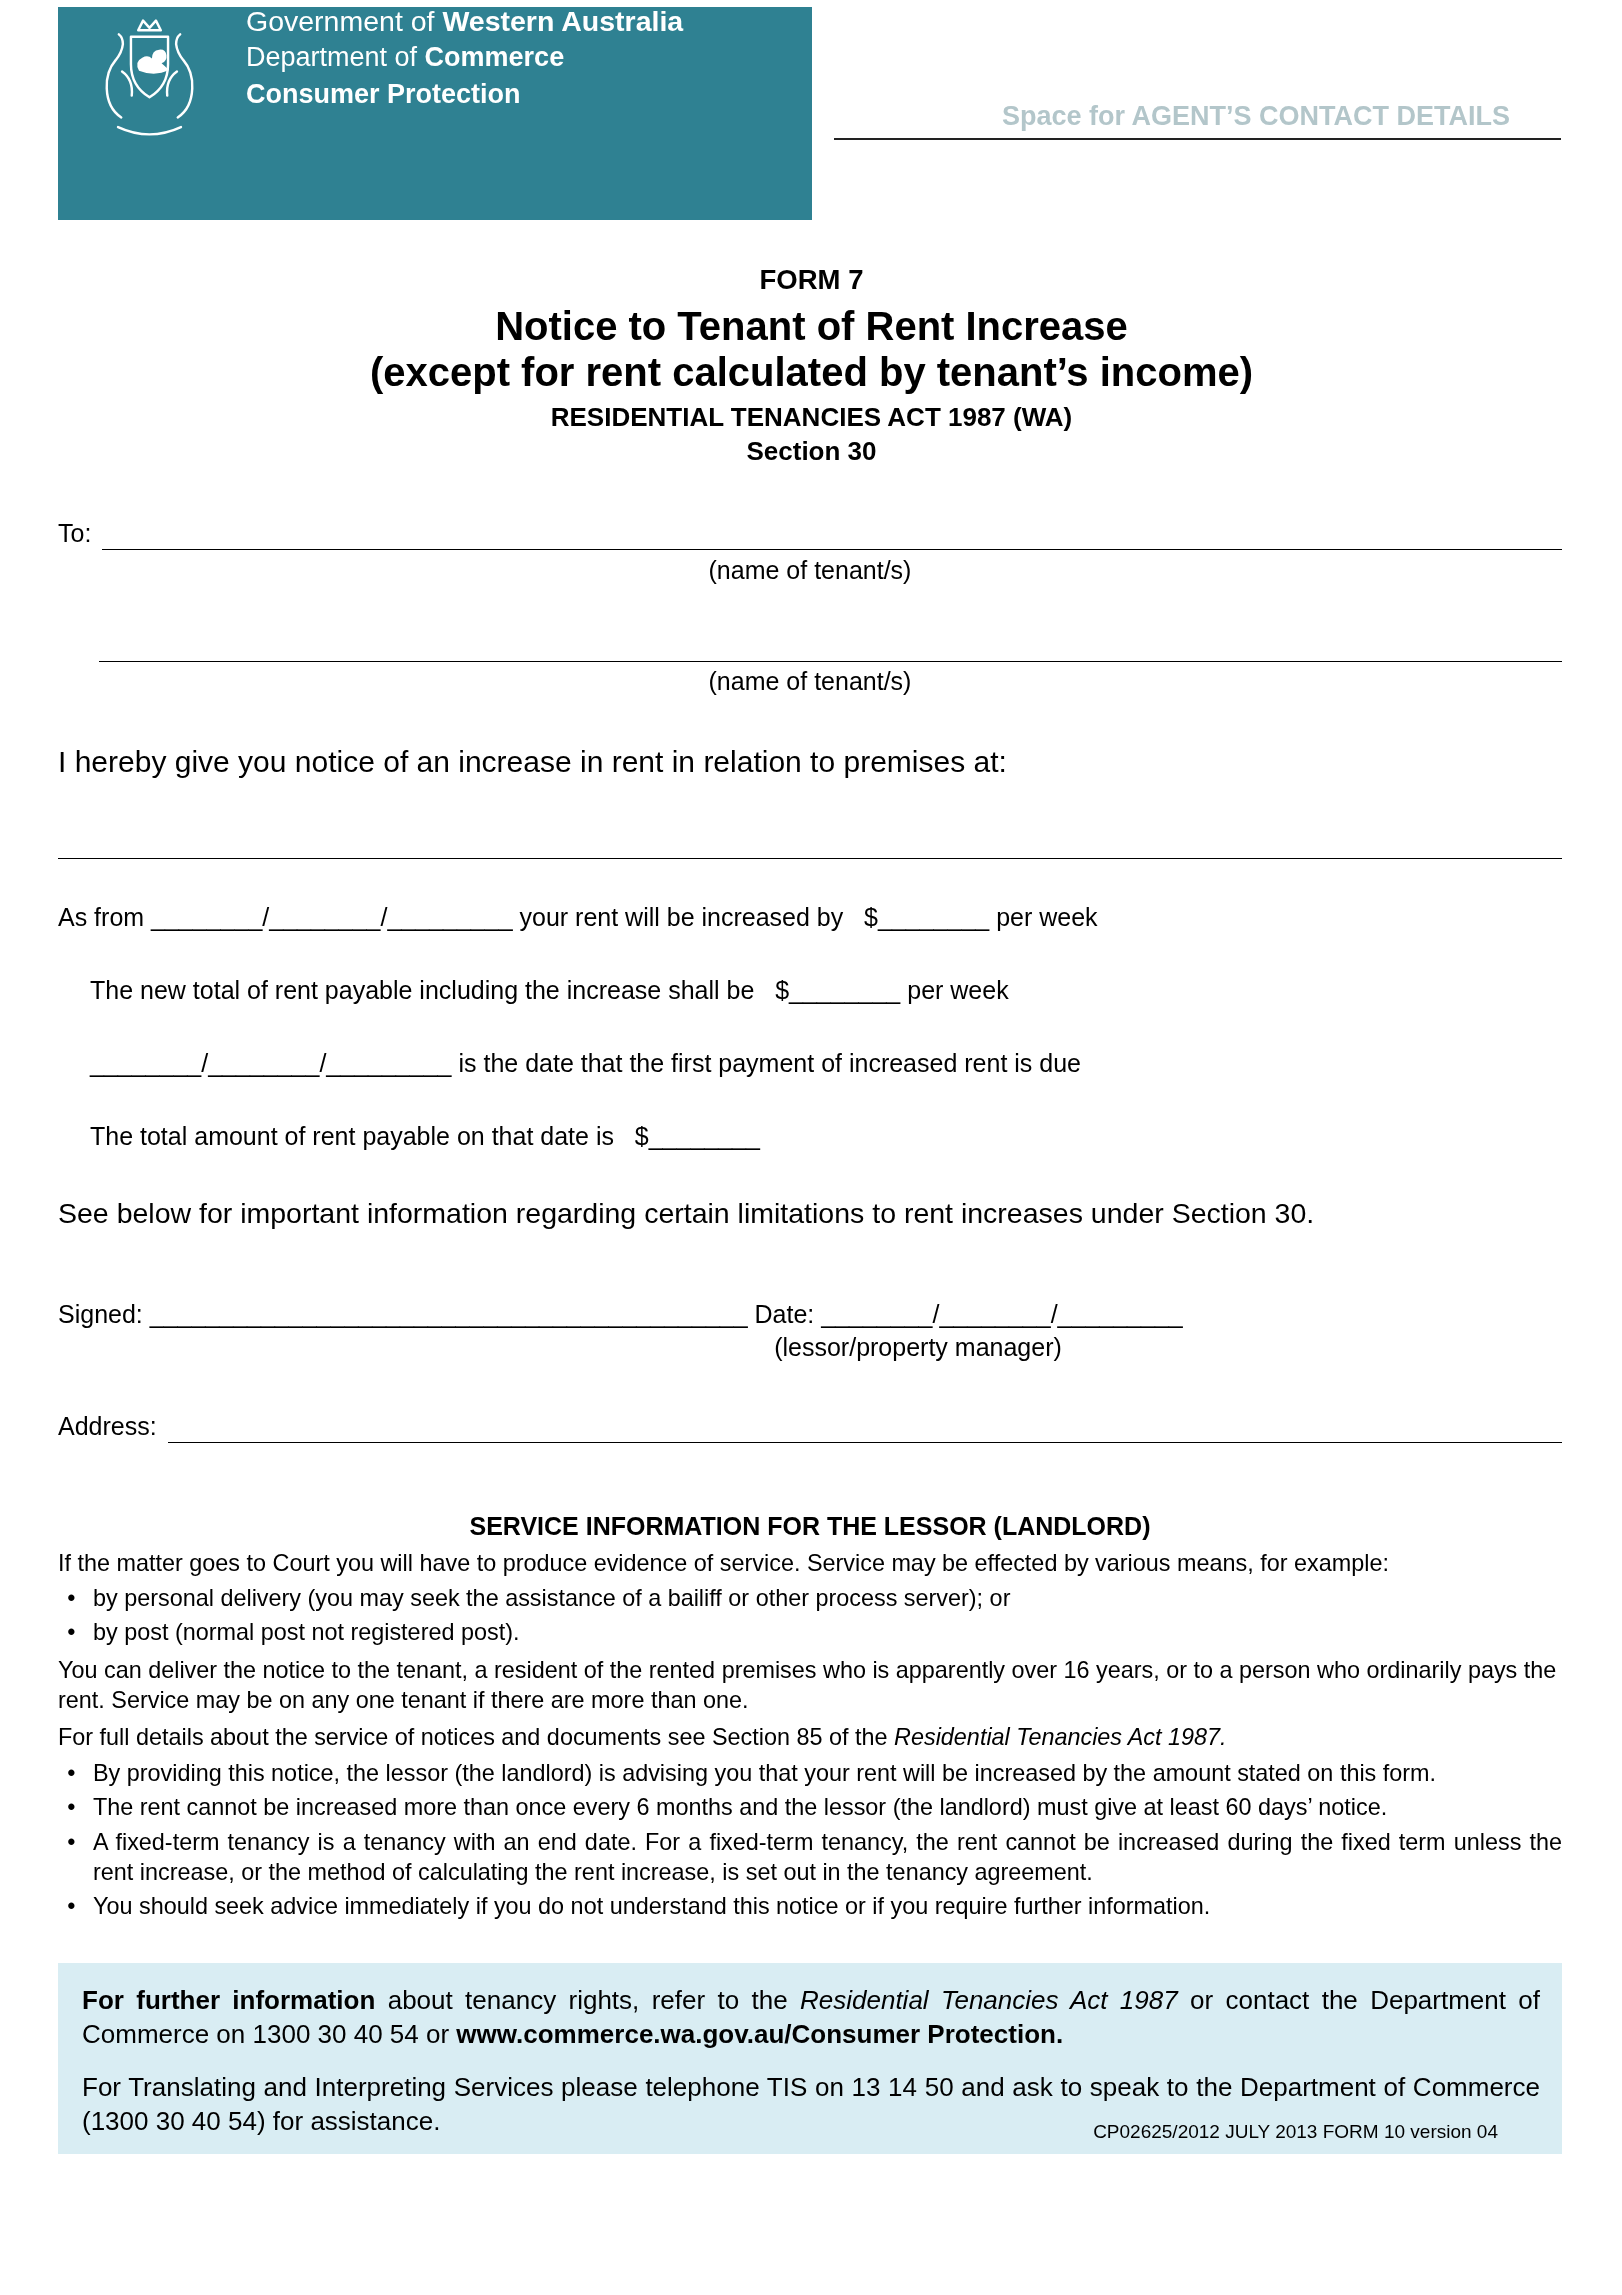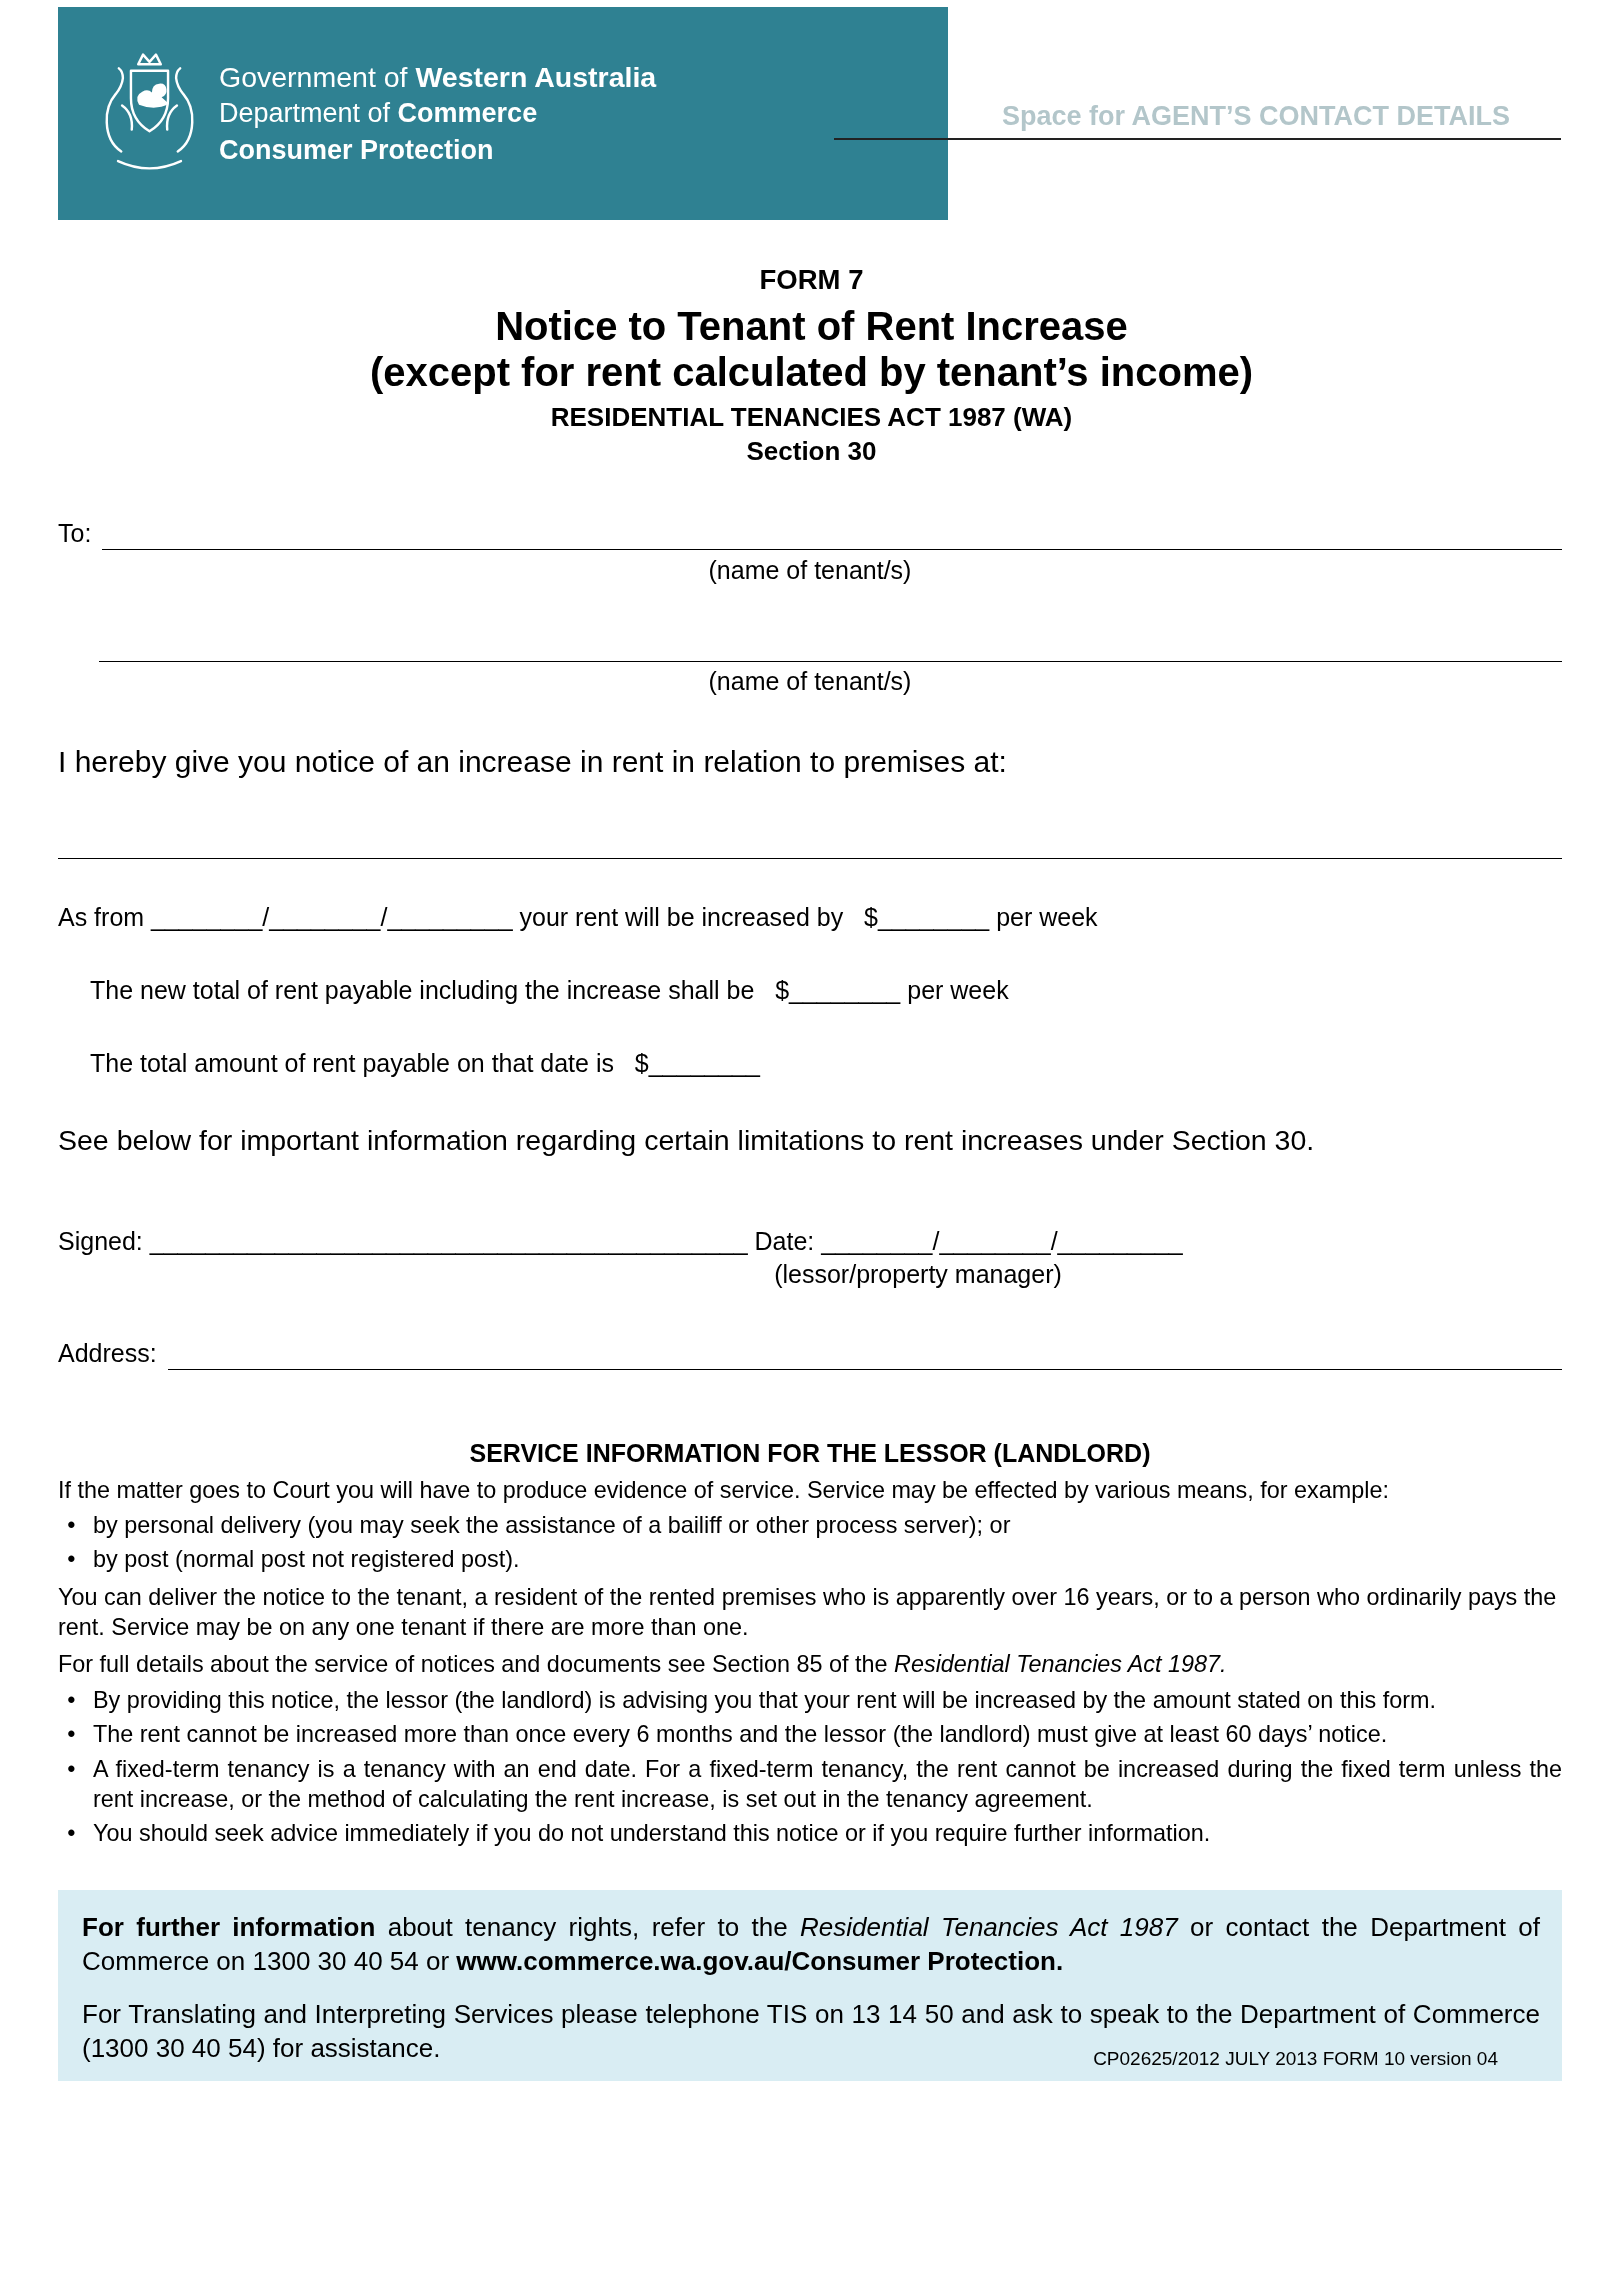--- a/index.html
+++ b/index.html
@@ -6,23 +6,23 @@
   html,body { background:#fff; }
   body {
     width:1623px; height:2296px; position:relative; overflow:hidden;
     font-family:"Liberation Sans", sans-serif; color:#000;
   }
   b, strong { font-weight:bold; }
 
   
   .header { position:relative; height:222px; }
   .banner {
-    position:absolute; left:58px; top:7.3px; width:890px; height:213px;
+    position:absolute; left:58px; top:7.3px; width:754px; height:213px;
     background:var(--banner, #2f8192);
-    display:flex; align-items:center; gap:9px; padding:0 16.5px 0 31px;
+    display:flex; align-items:flex-start; gap:36px; padding:0 16.5px 0 31px;
   }
   .logo { width:121px; height:145px; flex:none; }
   .banner-text { color:#fff; line-height:1; }
   .bt1 { font-size:28.5px; }
   .bt2 { font-size:27px; margin-top:8.3px; }
   .bt3 { font-size:27px; font-weight:bold; margin-top:10px; }
   .agent {
     position:absolute; left:834px; right:62px; top:96px; height:44px;
     border-bottom:2.8px solid #222;
     text-align:right; padding:7.3px 51px 5.5px 0;
@@ -130,20 +130,21 @@
 
   <div class="ruleline indent mt-name2"></div>
   <div class="caption">(name of tenant/s)</div>
 
   <div class="hereby mt-hereby">I hereby give you notice of an increase in rent in relation to premises at:</div>
 
   <div class="ruleline mt-addr"></div>
 
   <div class="formline mt-asfrom">As from ________/________/_________ your rent will be increased by   $________ per week</div>
   <div class="formline mt-line">The new total of rent payable including the increase shall be   $________ per week</div>
+  <div class="formline mt-line">________/________/_________ is the date that the first payment of increased rent is due</div>
   <div class="formline mt-line">The total amount of rent payable on that date is   $________</div>
 
   <div class="seebelow mt-seebelow">See below for important information regarding certain limitations to rent increases under Section 30.</div>
 
   <div class="formline mt-signed">Signed: ___________________________________________ Date: ________/________/_________</div>
   <div class="lessor-cap">(lessor/property manager)</div>
 
   <div class="row mt-address">
     <span class="lbl">Address:</span>
     <span class="fill"></span>

